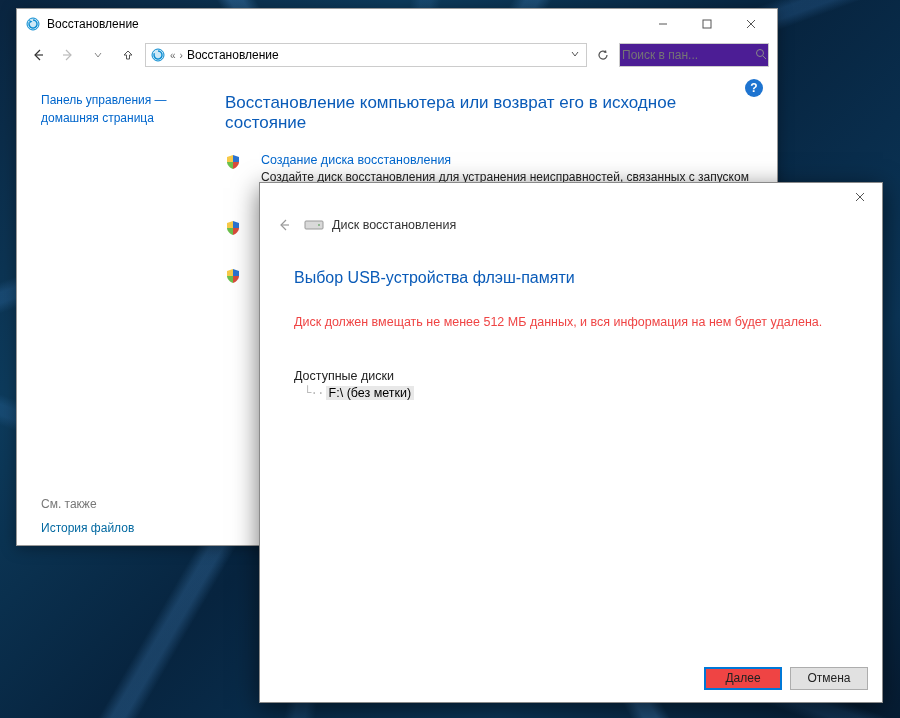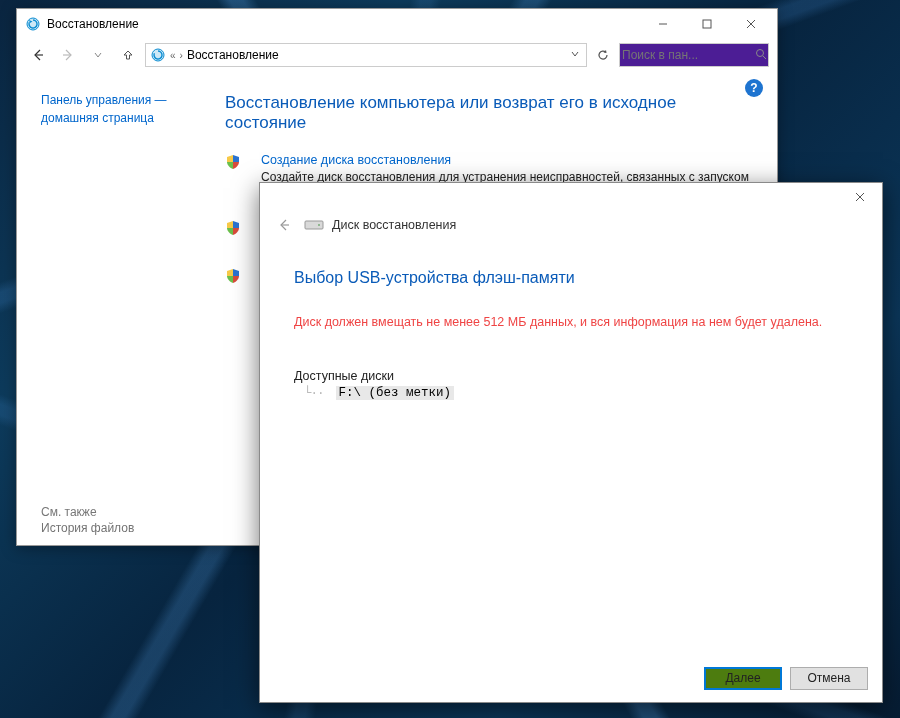--- a/index.html
+++ b/index.html
@@ -58,21 +58,21 @@
     width:150px; height:24px; border:1px solid #ccc; background:#4c1d95;
     display:flex; align-items:center; padding:0 0; color:#888;
   }
   .search-box input { border:0; outline:0; width:100%; font-size:12px; color:#888; background:transparent; }
   .search-ico { width:14px; color:#888; }
 
   .cp-body { display:flex; position:absolute; top:64px; left:0; right:0; bottom:0; }
   .left-col { width:200px; padding:18px 12px 10px 24px; font-size:12px; display:flex; flex-direction:column; }
   .left-col .home-link { color:#0066cc; line-height:1.5; }
   .left-col .see-also { margin-top:auto; color:#777; }
-  .left-col .history-link { margin-top:2px; color:#737373; }
+  .left-col .history-link { margin-top:10px; color:#0369a1; }
 
   .right-col { flex:1; padding:20px 28px 10px 8px; position:relative; }
   .help-badge {
     position:absolute; right:14px; top:6px;
     width:18px; height:18px; border-radius:50%;
     background:#1e74d0; color:#fff; font-size:12px; font-weight:bold;
     display:flex; align-items:center; justify-content:center;
   }
   .page-title { color:#0a5bb8; font-size:17px; font-weight:400; margin-bottom:20px; }
   .action-block { display:flex; gap:20px; margin-bottom:16px; }
@@ -97,33 +97,33 @@
   }
   .wizard .back { width:24px; height:24px; display:flex; align-items:center; justify-content:center; color:#888; }
   .drive-ico { width:20px; height:14px; }
   .wizard .content { padding:10px 34px 0 34px; flex:1; }
   .wizard h1 { color:#0a5bb8; font-size:16px; font-weight:400; margin:10px 0 28px 0; }
   .wizard .note { font-size:12.5px; color:#ef4444; margin-bottom:40px; }
   .avail-label { font-size:12.5px; color:#222; }
   .disk-tree { margin:2px 0 0 10px; }
   .tree-row { display:flex; align-items:center; font-size:12.5px; }
   .tree-branch { color:#bbb; font-family:monospace; letter-spacing:-1px; }
-  .tree-item { background:#e8e8e8; padding:0 3px; margin-left:12px;font-family:Liberation Mono, monospace; }
+  .tree-item { background:#e8e8e8; padding:0 3px; margin-left:2px; }
 
   .wizard .footer {
     height:48px; border-top:0; display:flex; justify-content:flex-end; align-items:center;
     padding:0 14px; gap:8px;
   }
   .btn {
     min-width:78px; height:23px; font-size:12px;
     background:#e1e1e1; border:1px solid #adadad; color:#222;
     display:inline-flex; align-items:center; justify-content:center;
     padding:0 10px;
   }
-  .btn.primary { border:2px solid #0078d7; background:#4d7c0f; }
+  .btn.primary { border:2px solid #0078d7; background:#ef4444; }
 
   .shield-svg-y { fill:#f7c948; }
   .shield-svg-b { fill:#2a73d0; }
   .shield-svg-r { fill:#d84b3a; }
   .shield-svg-g { fill:#6abf4b; }
 </style>
 </head>
 <body>
 
 <div class="cp-window">

